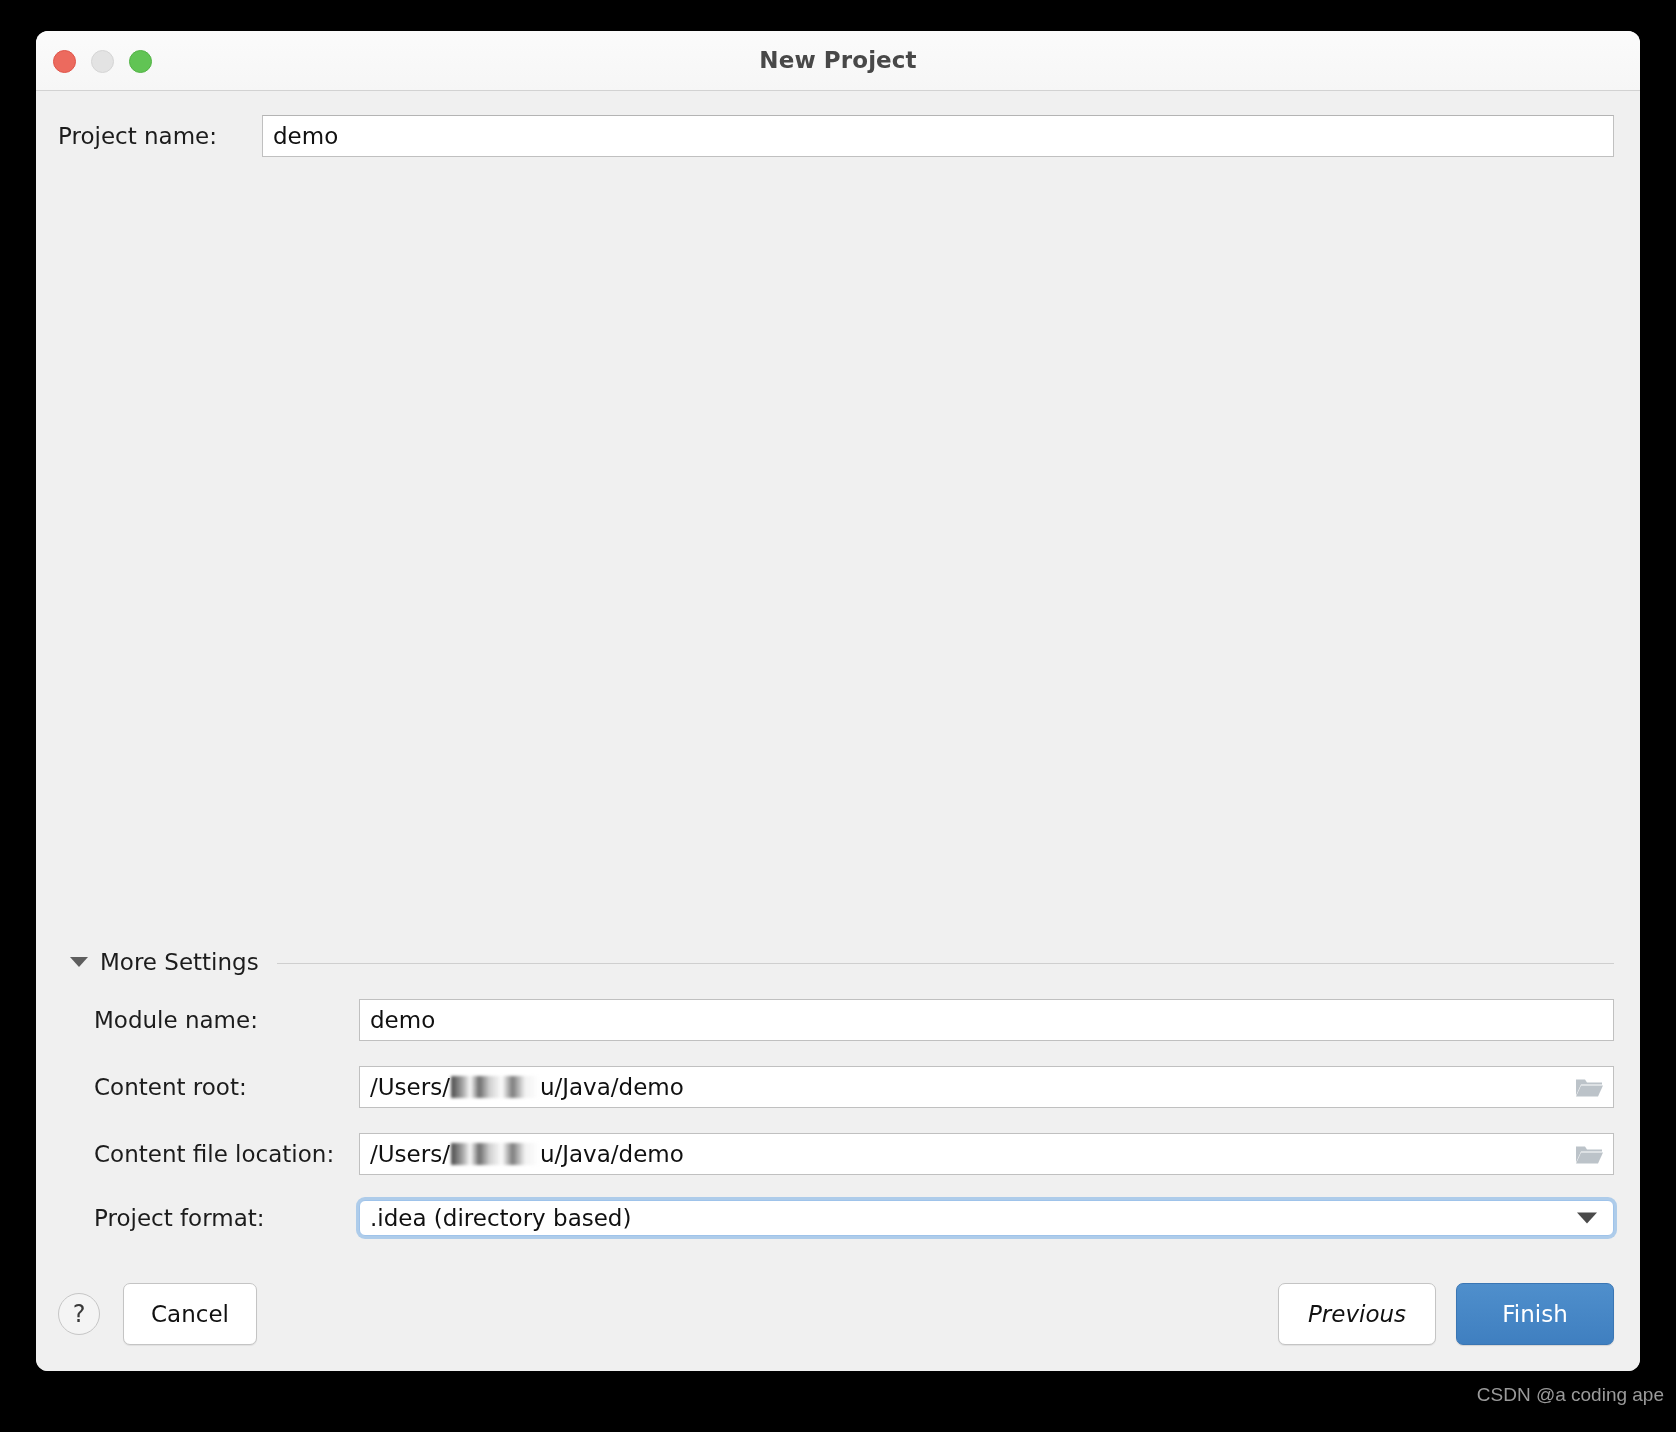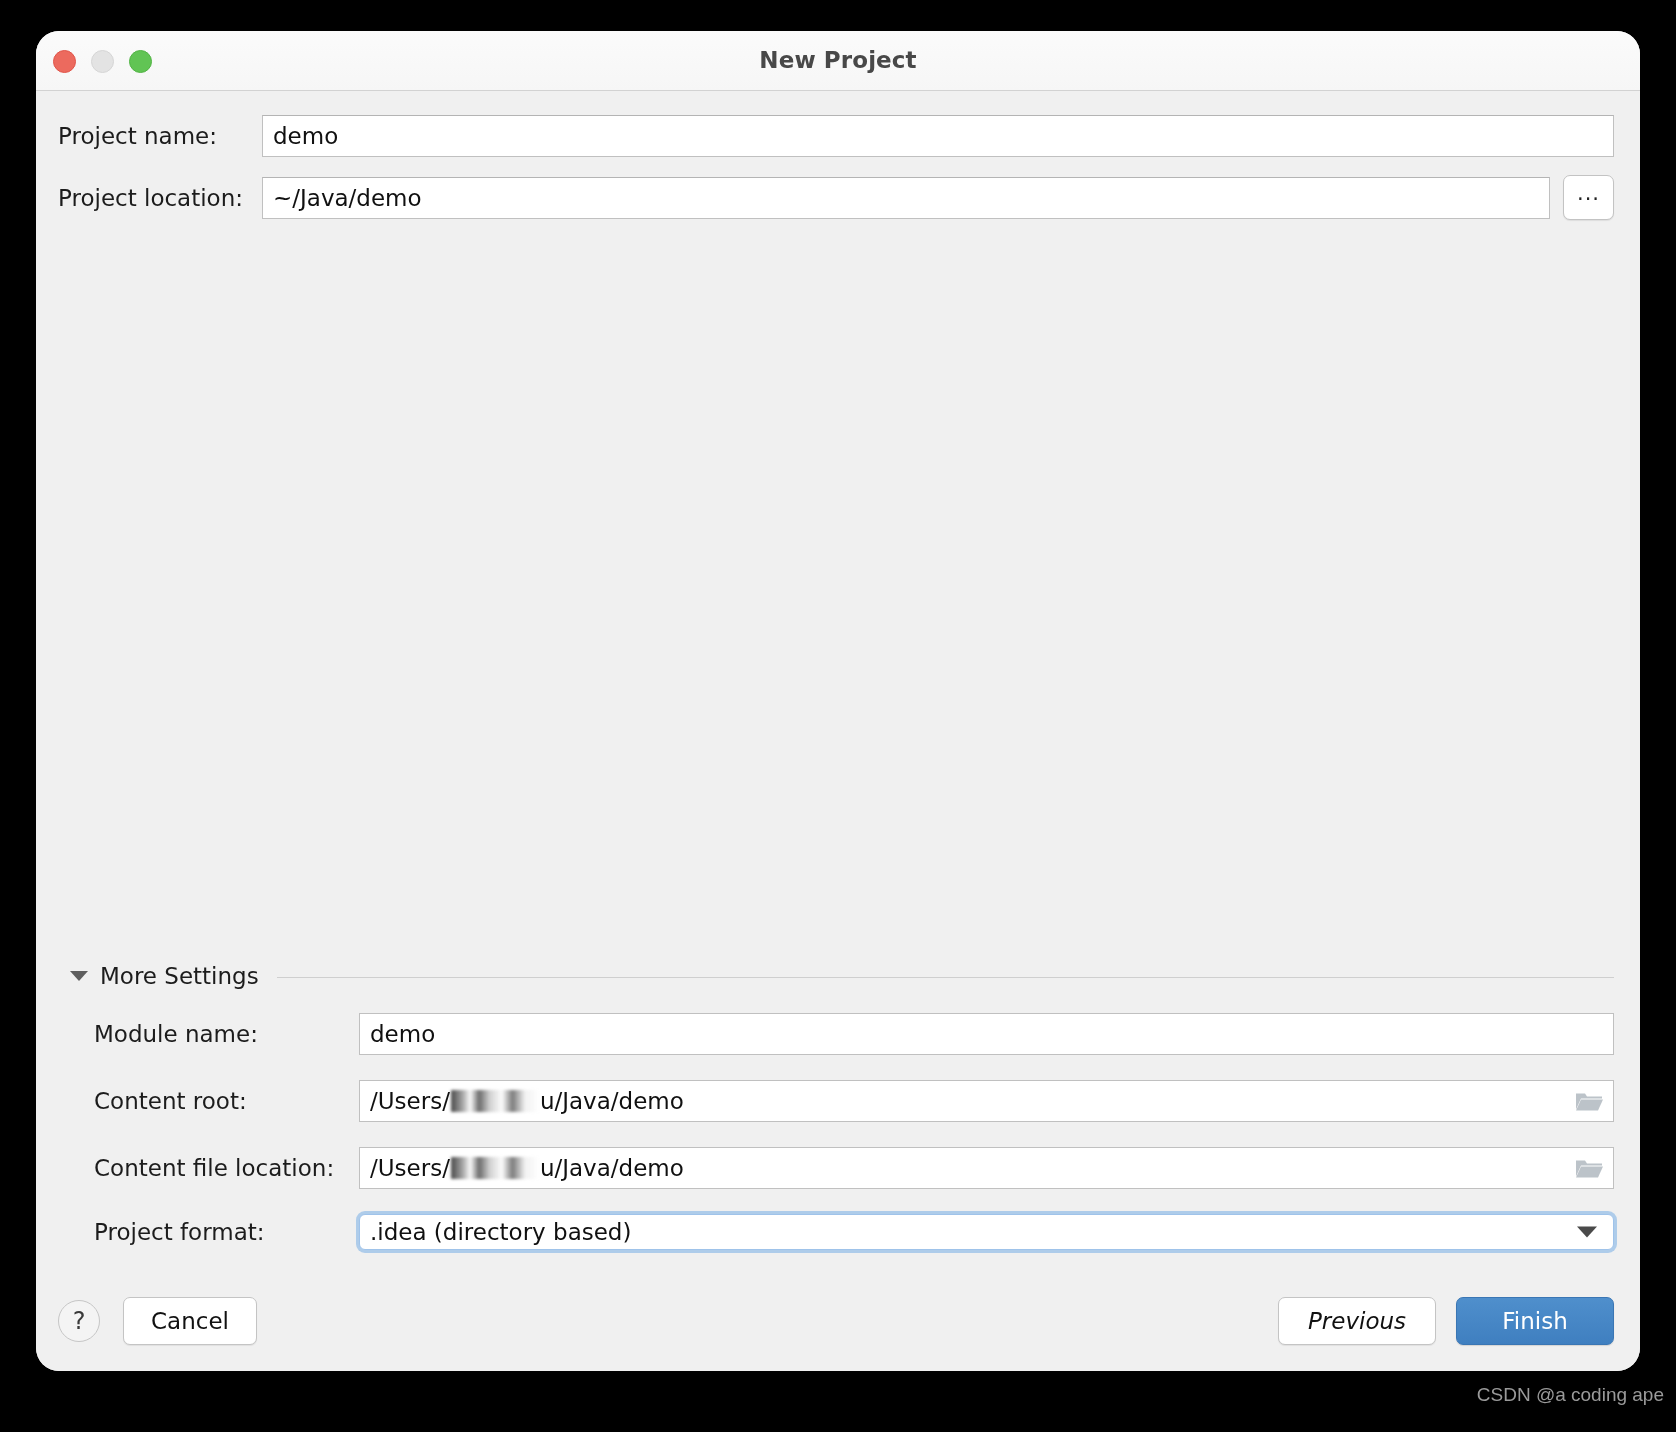--- a/index.html
+++ b/index.html
@@ -16,21 +16,21 @@
   }
 
   
   #dialog-window {
     position: absolute;
     left: 36px;
     top: 31px;
     width: 1604px;
     height: 1340px;
     background: #f0f0f0;
-    border-radius: 23px;
+    border-radius: 12px;
     box-shadow: 0 6px 26px rgba(0,0,0,0.55);
     overflow: hidden;
     display: flex;
     flex-direction: column;
   }
 
   
   #title-bar {
     height: 59px;
     background: linear-gradient(to bottom, #fbfbfb 0%, #f6f6f6 100%);
@@ -275,21 +275,21 @@
     border: 1px solid #c6c6c6;
     display: flex;
     align-items: center;
     justify-content: center;
     font-size: 24px;
     color: #3a3a3a;
     cursor: default;
     box-sizing: border-box;
   }
   .btn {
-    height: 48px;
+    height: 62px;
     min-width: 134px;
     border-radius: 7px;
     font-size: 23px;
     display: flex;
     align-items: center;
     justify-content: center;
     box-sizing: border-box;
     cursor: default;
     padding: 0 16px;
   }
@@ -337,25 +337,20 @@
 
   <div id="dialog-body">
 
     <div id="top-form">
 
       <div class="form-row">
         <div class="field-label lbl-top">Project name:</div>
         <div class="text-input">demo</div>
       </div>
 
-      <div class="form-row">
-        <div class="field-label lbl-top">Project location:</div>
-        <div class="text-input">~/Java/demo</div>
-        <div id="browse-dots-button">...</div>
-      </div>
 
     </div>
 
     <div id="middle-spacer"></div>
 
     <div id="more-settings-section">
 
       <div id="more-settings-header">
         <div id="more-settings-arrow"></div>
         <div id="more-settings-label">More Settings</div>

